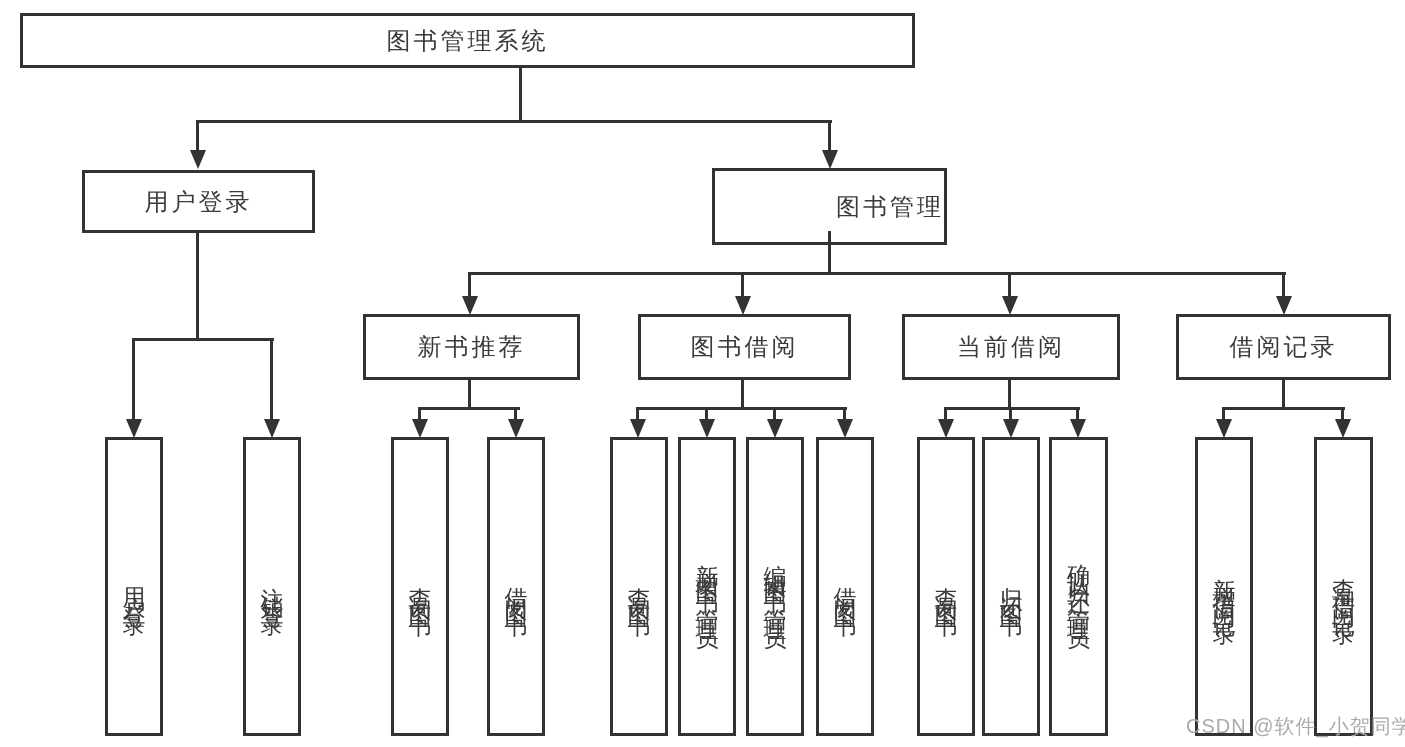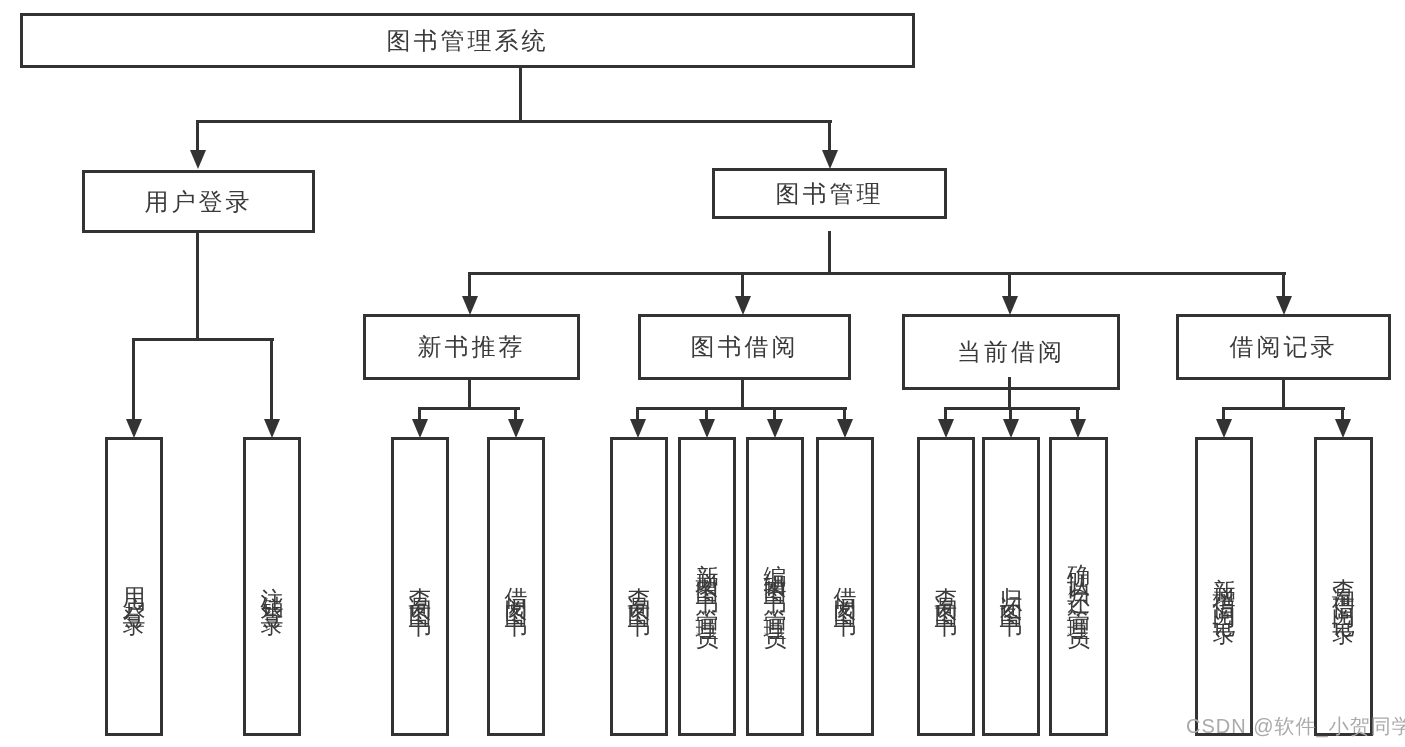--- a/index.html
+++ b/index.html
@@ -82,21 +82,21 @@
   <div class="ln" style="left:519px; top:66px; width:3px; height:57px;"></div>
   <div class="ln" style="left:196px; top:120px; width:636px; height:3px;"></div>
   <div class="ln" style="left:196px; top:120px; width:3px; height:31px;"></div>
   <div class="ah" style="left:190px; top:150px;"></div>
   <div class="ln" style="left:828px; top:120px; width:3px; height:31px;"></div>
   <div class="ah" style="left:822px; top:150px;"></div>
 
   <div class="hbox" style="left:82px; top:170px; width:233px; height:63px;">
     <span>用户登录</span>
   </div>
-  <div class="hbox" style="left:712px; top:168px; width:235px; height:51px;">
+  <div class="hbox" style="left:712px; top:168px; width:235px; height:77px;justify-content:flex-end;">
     <span>图书管理</span>
   </div>
 
   <div class="ln" style="left:196px; top:231px; width:3px; height:109px;"></div>
   <div class="ln" style="left:132px; top:338px; width:142px; height:3px;"></div>
   <div class="ln" style="left:132px; top:338px; width:3px; height:83px;"></div>
   <div class="ah" style="left:126px; top:419px;"></div>
   <div class="ln" style="left:270px; top:338px; width:3px; height:83px;"></div>
   <div class="ah" style="left:264px; top:419px;"></div>
 
@@ -110,21 +110,21 @@
   <div class="ah" style="left:1002px; top:296px;"></div>
   <div class="ln" style="left:1282px; top:272px; width:3px; height:26px;"></div>
   <div class="ah" style="left:1276px; top:296px;"></div>
 
   <div class="hbox" style="left:638px; top:314px; width:213px; height:66px;">
     <span>图书借阅</span>
   </div>
   <div class="hbox" style="left:363px; top:314px; width:217px; height:66px;">
     <span>新书推荐</span>
   </div>
-  <div class="hbox" style="left:902px; top:314px; width:218px; height:76px;align-items:center;">
+  <div class="hbox" style="left:902px; top:314px; width:218px; height:66px;align-items:center;">
     <span>当前借阅</span>
   </div>
   <div class="hbox" style="left:1176px; top:314px; width:215px; height:66px;">
     <span>借阅记录</span>
   </div>
 
   <div class="ln" style="left:468px; top:377px; width:3px; height:33px;"></div>
   <div class="ln" style="left:741px; top:377px; width:3px; height:33px;"></div>
   <div class="ln" style="left:1008px; top:377px; width:3px; height:33px;"></div>
   <div class="ln" style="left:1282px; top:377px; width:3px; height:33px;"></div>

